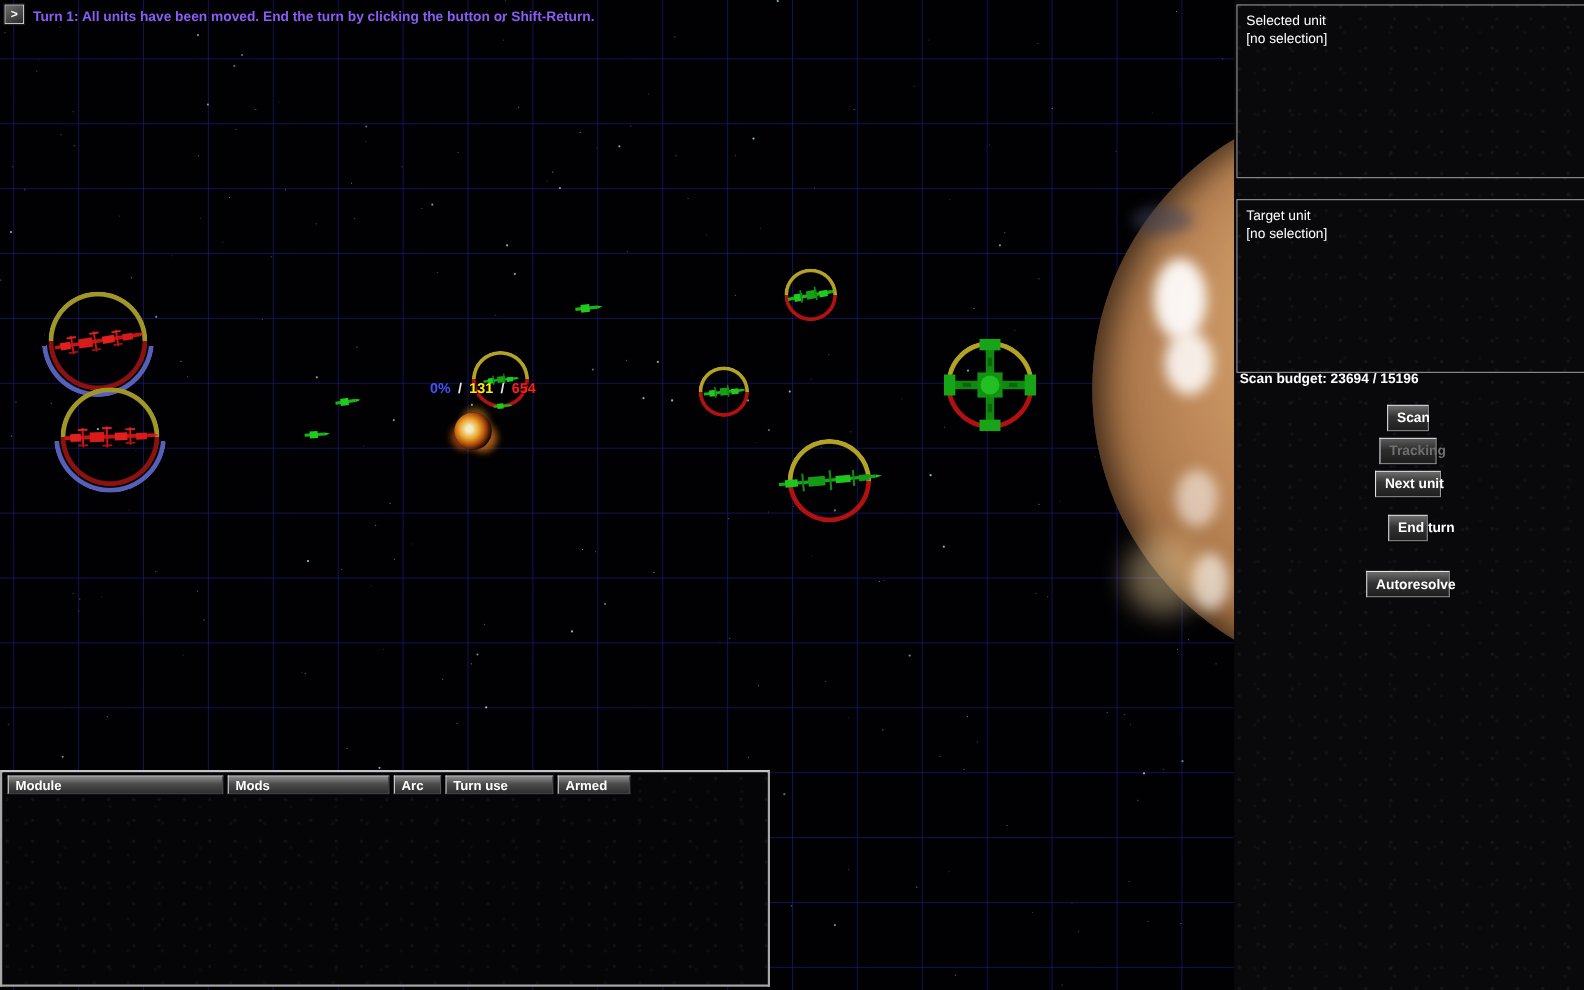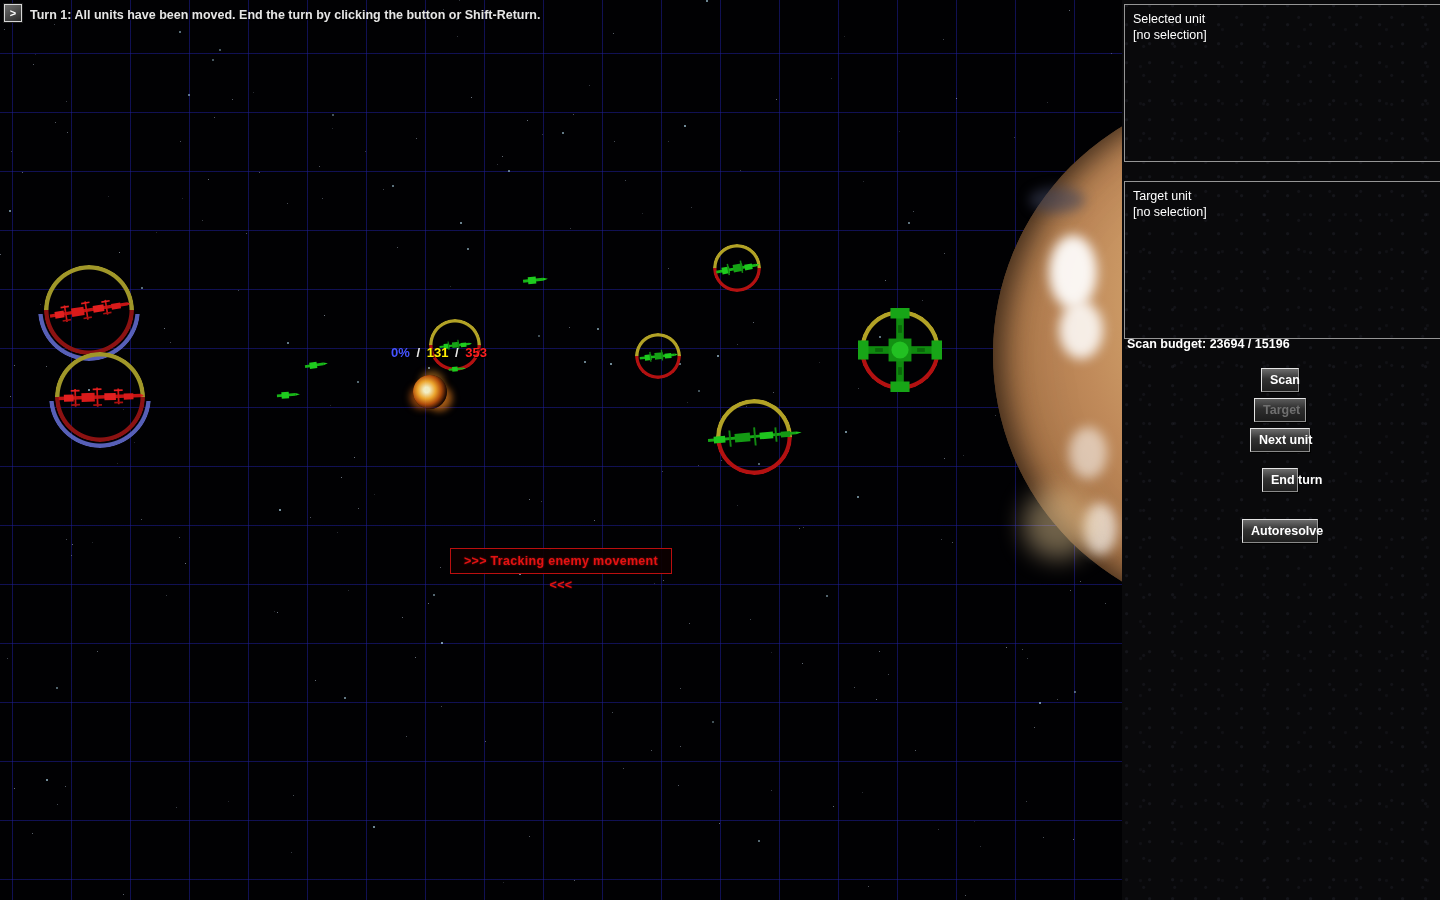--- a/index.html
+++ b/index.html
@@ -54,21 +54,21 @@
   #banner{position:absolute;left:450px;top:548px;width:220px;height:24px;border:1px solid #bb0f0f;
     background:rgba(12,0,0,.92);color:#e31212;font-size:12.5px;font-weight:700;line-height:24px;
     text-align:center;letter-spacing:.3px;text-shadow:0 0 2px rgba(220,20,20,.6);}
 
   
   #log{position:absolute;left:0;top:0;}
   #log-btn{position:absolute;left:4px;top:4px;width:18px;height:18px;box-sizing:border-box;
     background:linear-gradient(150deg,#6e6e6e,#2b2b2b);border:1px solid #d6d6d6;outline:1px solid #1a1a1a;
     color:#fff;font-size:11px;font-weight:700;line-height:15px;text-align:center;padding:0;cursor:pointer;
     font-family:"Liberation Sans",sans-serif;}
-  #log-lines{position:absolute;left:30px;top:8px;width:800px;color:#e5e5e5;font-size:12.5px;font-weight:700;
+  #log-lines{position:absolute;left:30px;top:8px;width:800px;color:#8b5cf6;font-size:12.5px;font-weight:700;
     line-height:15px;text-shadow:1px 1px 1px #000;}
 
   
   #module-panel{position:absolute;left:0;top:700px;width:700px;height:197px;box-sizing:border-box;
     border:2px solid #a8a8a8;border-top-color:#c4c4c4;background-color:#050507;
     background-image:radial-gradient(circle at 20% 30%,rgba(80,82,104,.16) 0 1px,transparent 2px),
                      radial-gradient(circle at 70% 60%,rgba(80,82,104,.12) 0 1px,transparent 2px),
                      radial-gradient(circle at 40% 85%,rgba(80,82,104,.10) 0 1px,transparent 2px);
     background-size:23px 19px,31px 29px,41px 37px;}
   .hcell{position:absolute;top:3px;height:17px;box-sizing:border-box;color:#fff;font-size:12px;font-weight:700;
@@ -277,45 +277,51 @@
         </div>
       </div>
 
     <div id="explosion" style="left: 430px; top: 392px;"></div>
 
     <div id="stats">
       <span class="v-shield">0%</span>
       <span class="sep">/</span>
       <span class="v-hull">131</span>
       <span class="sep">/</span>
-      <span class="v-max">353</span>
-    </div>
-
-    <div id="banner">&gt;&gt;&gt; Tracking enemy movement &lt;&lt;&lt;</div>
+      <span class="v-max">654</span>
+    </div>
+
 
     <div id="log">
       <button id="log-btn">&gt;</button>
       <div id="log-lines">
         <div>Turn 1: All units have been moved. End the turn by clicking the button or Shift-Return.</div>
       </div>
     </div>
 
+    <div id="module-panel">
+      <div class="hcell" style="left:5px;width:196px;">Module</div>
+      <div class="hcell" style="left:205px;width:147px;">Mods</div>
+      <div class="hcell" style="left:356px;width:43px;">Arc</div>
+      <div class="hcell" style="left:403px;width:98px;">Turn use</div>
+      <div class="hcell" style="left:505px;width:66px;">Armed</div>
+    </div>
   </div>
 
   <div id="sidebar">
     <div id="panel-selected" class="panel">
       <div>Selected unit</div>
       <div>[no selection]</div>
     </div>
     <div id="panel-target" class="panel">
       <div>Target unit</div>
       <div>[no selection]</div>
     </div>
     <div id="scan-budget">Scan budget: 23694 / 15196</div>
 
     <button id="btn-scan" class="btn">Scan</button>
-    <button id="btn-retreat" class="btn disabled">Target</button>
+    <button id="btn-retreat" class="btn disabled">Tracking</button>
     <button id="btn-next" class="btn">Next unit</button>
     <button id="btn-end" class="btn">End turn</button>
     <button id="btn-auto" class="btn">Autoresolve</button>
   </div>
 
 </div>
 
 </body></html>

